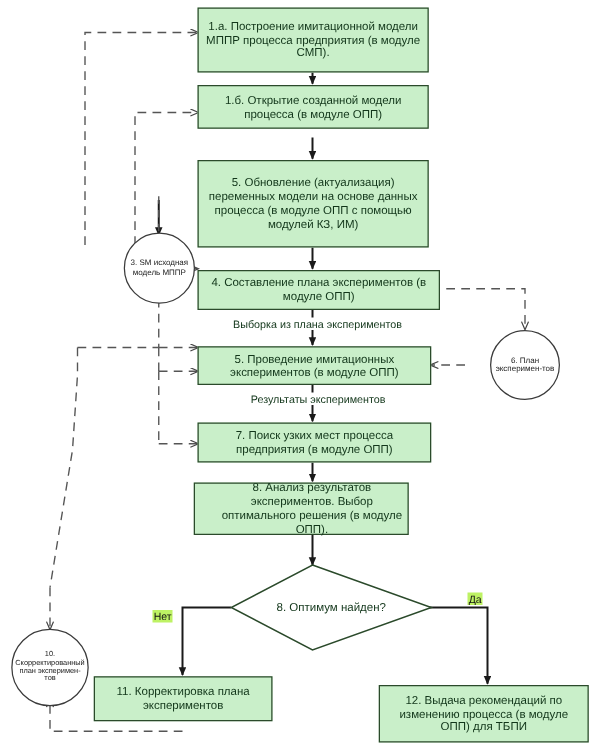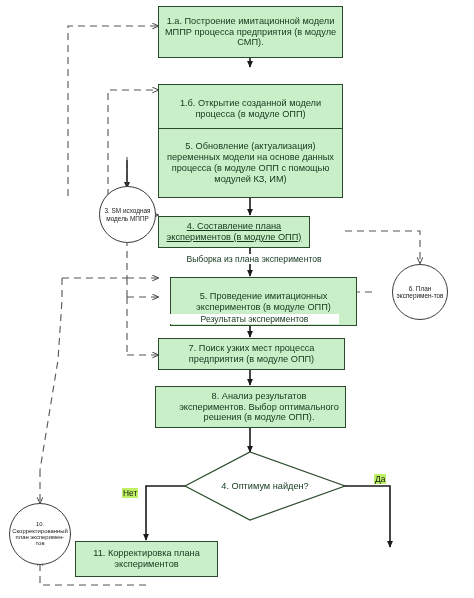--- a/index.html
+++ b/index.html
@@ -144,66 +144,69 @@
       <path d="M345 231 L420 231 L420 263" marker-end="url(#arrowThin)"></path>
 
       <path d="M372 292 L345 292" marker-end="url(#arrowThin)"></path>
     </g>
   </svg>
 
   <div class="node" style="left:158px; top:6px; width:185px; height:52px;">
     <span>1.а. Построение имитационной модели МППР процесса предприятия (в модуле СМП).</span>
   </div>
 
-  <div class="node" style="left:158px; top:84px; width:185px; height:50px;">
+  <div class="node" style="left:158px; top:68px; width:185px; height:35px;">
     <span>1.б. Открытие созданной модели процесса (в модуле ОПП)</span>
   </div>
 
   <div class="node" style="left:158px; top:128px; width:185px; height:70px;">
     <span>5. Обновление (актуализация) переменных модели на основе данных процесса (в модуле ОПП с помощью модулей КЗ, ИМ)</span>
   </div>
 
-  <div class="node" style="left:158px; top:216px; width:152px; height:32px;text-decoration:underline;">
+  <div class="node" style="left:158px; top:216px; width:194px; height:32px;">
     <span>4. Составление плана экспериментов (в модуле ОПП)</span>
   </div>
 
-  <div class="node" style="left:170px; top:277px; width:187px; height:49px;">
+  <div class="node" style="left:158px; top:277px; width:187px; height:31px;">
     <span>5. Проведение имитационных экспериментов (в модуле ОПП)</span>
   </div>
 
   <div class="node" style="left:158px; top:338px; width:187px; height:32px;">
     <span>7. Поиск узких мест процесса предприятия (в модуле ОПП)</span>
   </div>
 
-  <div class="node" style="left:155px; top:386px; width:191px; height:42px;padding-left:21px;">
+  <div class="node" style="left:155px; top:386px; width:172px; height:42px;padding-left:21px;">
     <span>8. Анализ результатов экспериментов. Выбор оптимального решения  (в модуле ОПП).</span>
   </div>
 
   <div class="node" style="left:75px; top:541px; width:143px; height:36px;">
     <span>11. Корректировка плана экспериментов</span>
   </div>
 
+  <div class="node" style="left:303px; top:548px; width:168px; height:46px;">
+    <span>12. Выдача рекомендаций по изменению процесса (в модуле ОПП) для ТБПИ</span>
+  </div>
 
   <div class="circlenode" style="left:99px; top:186px; width:57px; height:57px;">
     <span>3. SM исходная модель МППР</span>
   </div>
 
   <div class="circlenode" style="left:392px; top:264px; width:56px; height:56px;">
     <span>6. План эксперимен-тов</span>
   </div>
 
   <div class="circlenode" style="left:9px; top:503px; width:62px; height:62px; font-size:5.9px;">
     <span>10. Скорректированный план эксперимен-тов</span>
   </div>
 
   <svg class="layer" viewBox="0 0 474 598">
     <polygon points="250,452 345,486 250,520 185,486" fill="#ffffff" stroke="#2b4a2b" stroke-width="1.2"></polygon>
   </svg>
   <div class="diamondwrap" style="left:190px; top:476px; width:150px; height:20px;">
-    <span>4. Оптимум найден?</span>
+    <span>8. Оптимум найден?</span>
   </div>
 
   <div class="edgelabel" style="left:170px; top:314px; width:165px;">
     <span>Результаты экспериментов</span>
   </div>
 
   <div class="edgelabel" style="left:156px; top:254px; width:192px;">
     <span>Выборка из плана экспериментов</span>
   </div>
 

